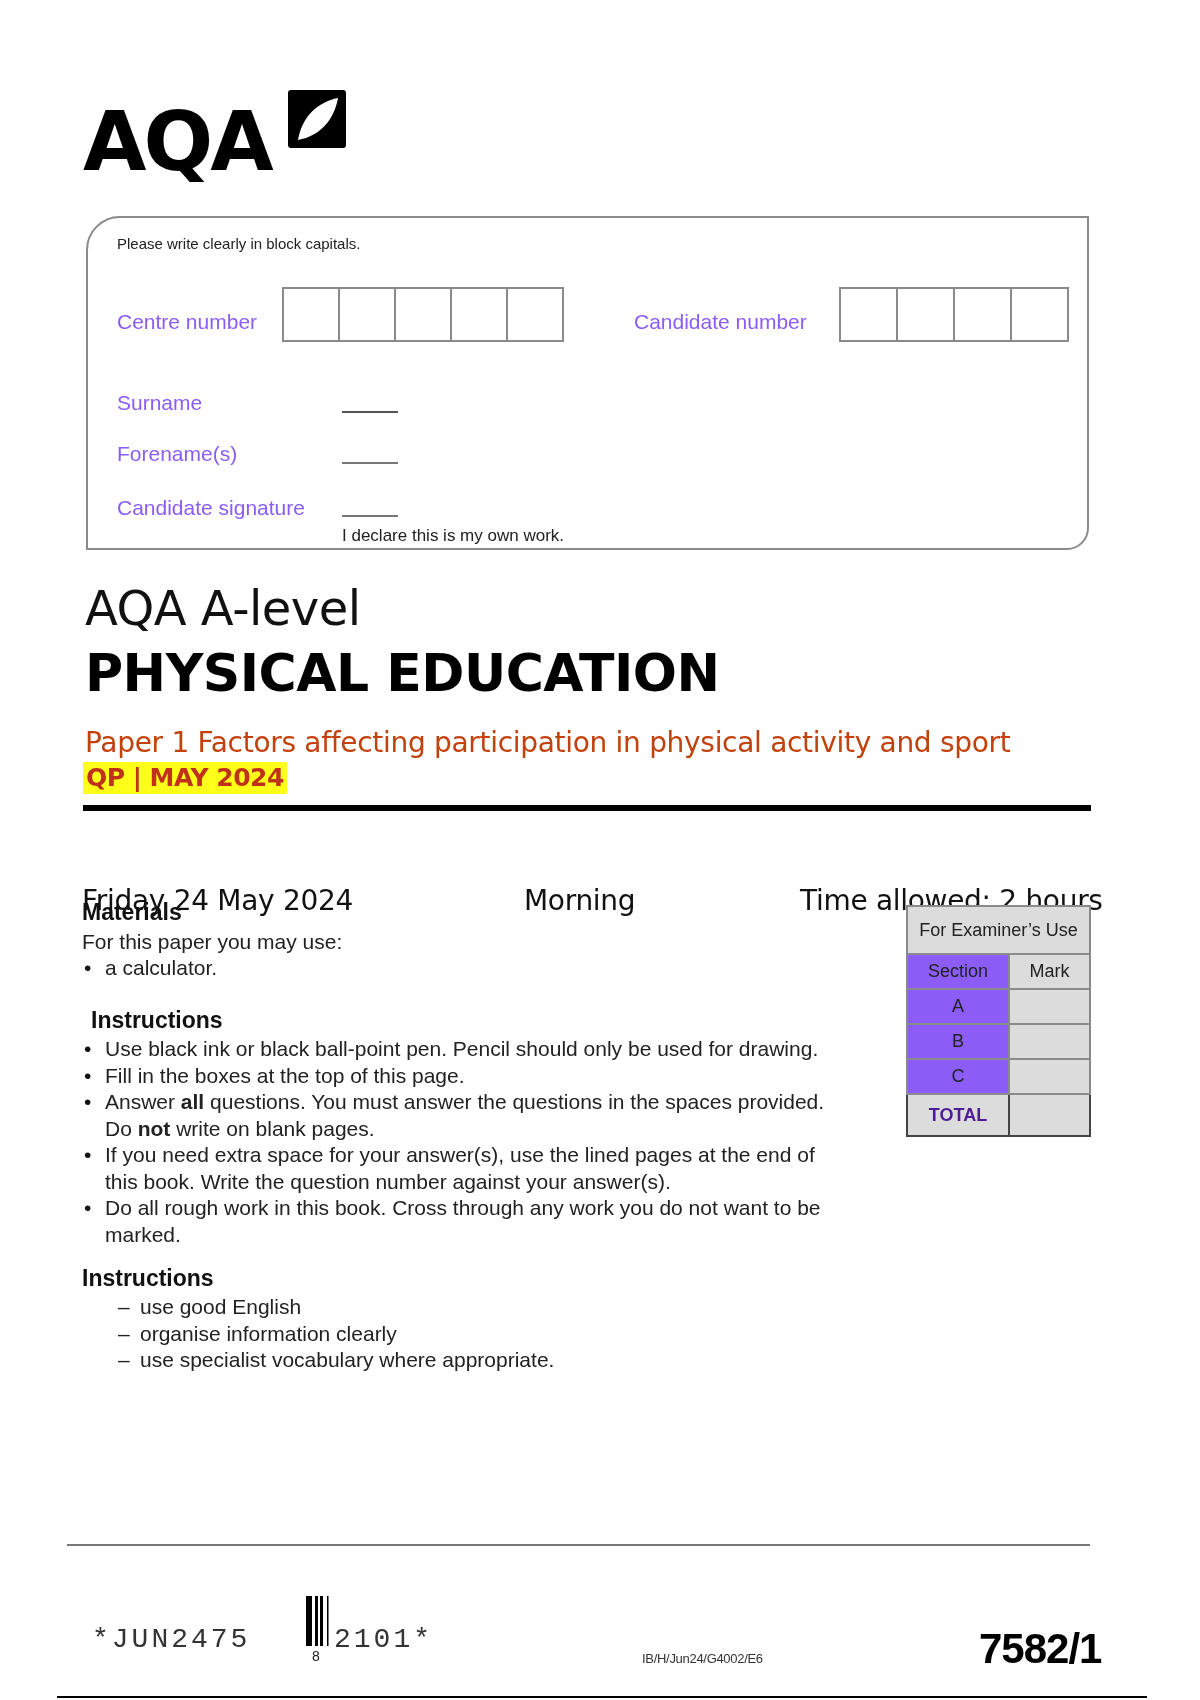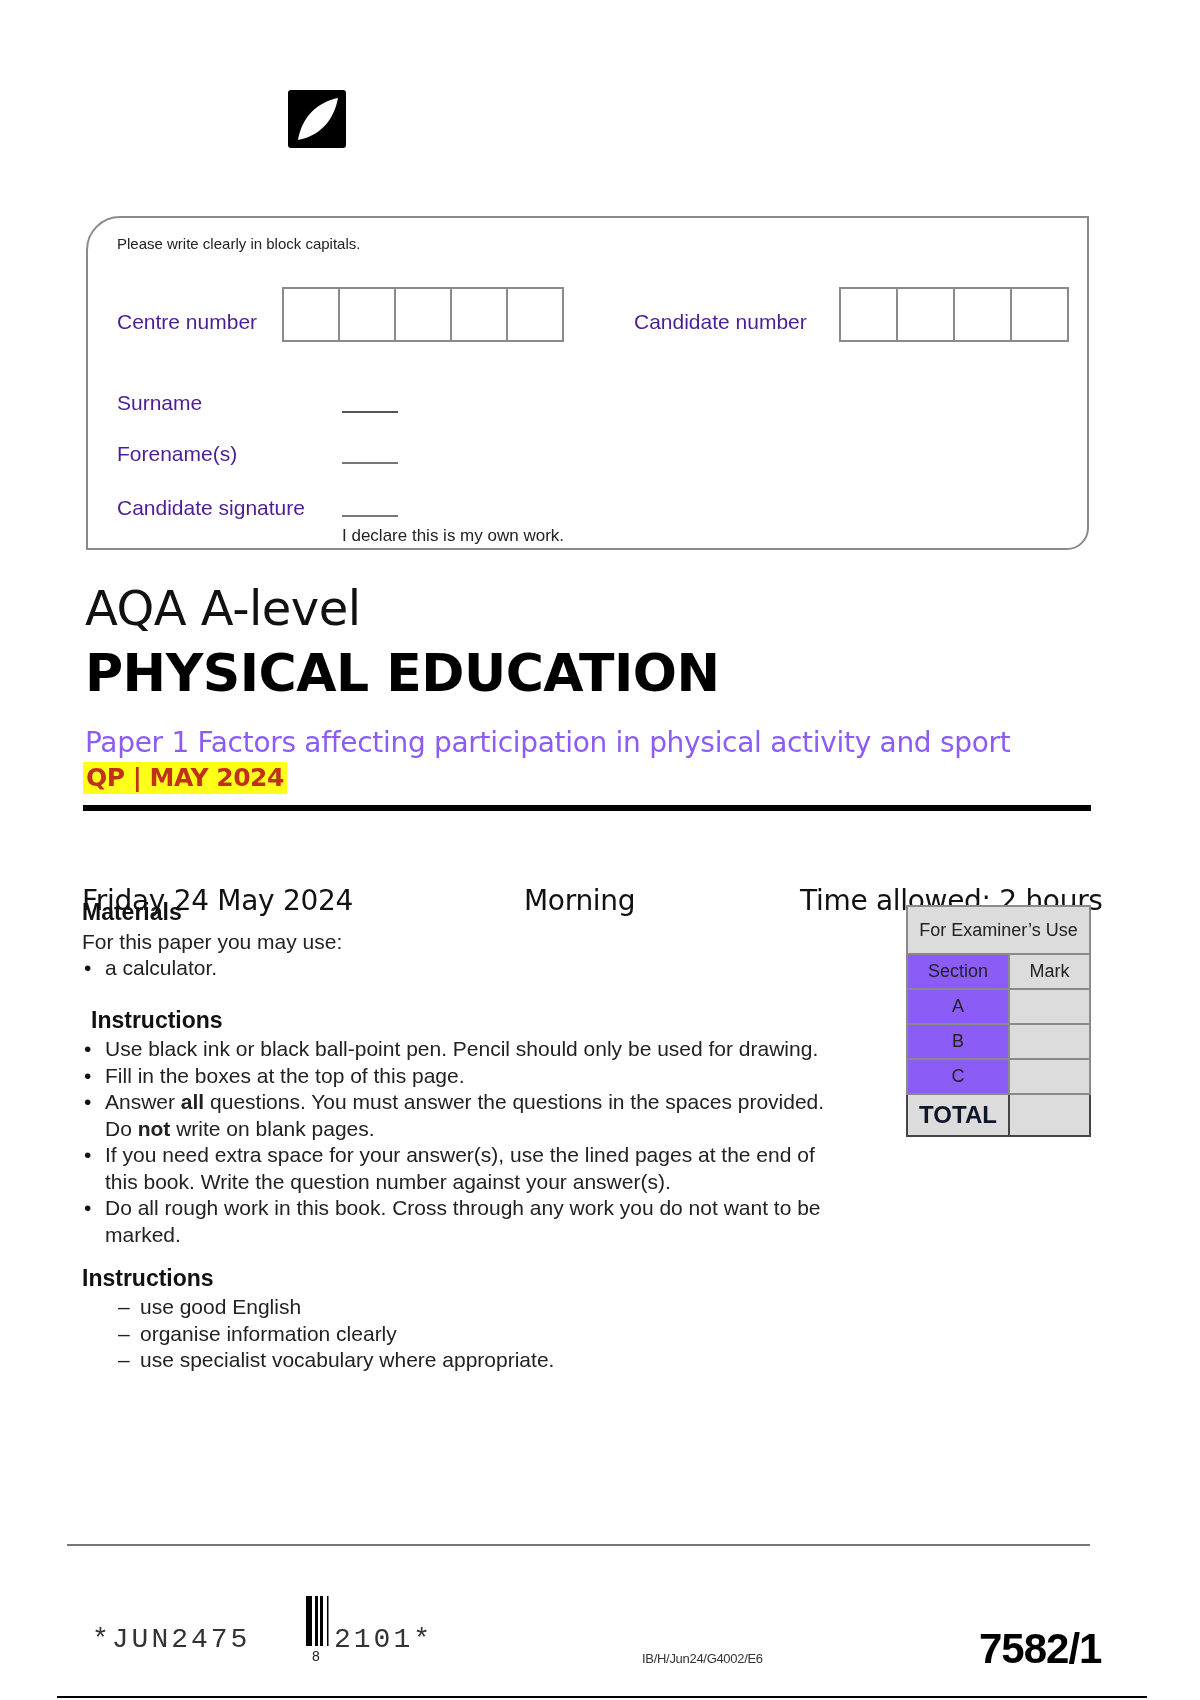--- a/index.html
+++ b/index.html
@@ -8,30 +8,30 @@
 
   
   .logo { left: 83px; top: 88px; width: 270px; height: 100px; }
   .logo-text { position: absolute; left: 0; top: 8px; font-family: "DejaVu Sans", sans-serif; font-weight: bold; font-size: 82px; letter-spacing: -3px; line-height: 92px; color: #000; }
   .logo-mark { position: absolute; left: 205px; top: 2px; width: 58px; height: 58px; background: #000; border-radius: 3px; overflow: hidden; }
   .logo-mark svg { display: block; }
 
   
   .form-box { left: 86px; top: 216px; width: 1003px; height: 334px; border: 2px solid #8a8a8a; border-radius: 34px 0 22px 0; box-sizing: border-box; }
   .form-instr { left: 117px; top: 235px; font-size: 15px; color: #222; }
-  .form-label { font-size: 21px; color: #4c1d95; }
+  .form-label { font-size: 21px; color: #8b5cf6; }
   .digit-row { display: flex; border: 2px solid #8a8a8a; border-right: none; height: 55px; box-sizing: border-box; }
   .digit { width: 56px; height: 100%; border-right: 2px solid #8a8a8a; box-sizing: border-box; background: #fff; }
   .line-field { width: 56px; height: 0; border-top: 2px solid #555; }
   .declare { left: 342px; top: 526px; font-size: 17px; color: #222; }
 
   
   .title-1 { left: 85px; top: 580px; font-family: "DejaVu Sans", sans-serif; font-size: 48px; color: #111; letter-spacing: -0.5px; }
   .title-2 { left: 85px; top: 643px; font-family: "DejaVu Sans", sans-serif; font-weight: bold; font-size: 52px; color: #000; letter-spacing: -0.5px; }
-  .subtitle { left: 85px; top: 726px; font-family: "DejaVu Sans", sans-serif; font-size: 28px; color: #8b5cf6; letter-spacing: -0.3px; }
+  .subtitle { left: 85px; top: 726px; font-family: "DejaVu Sans", sans-serif; font-size: 28px; color: #c2410c; letter-spacing: -0.3px; }
   .qp-tag { left: 83px; top: 762px; padding: 1px 3px 2px 3px; background: #ffff1a; color: #c0311a; font-family: "DejaVu Sans", sans-serif; font-weight: bold; font-size: 25px; letter-spacing: -0.5px; }
   .thick-rule { left: 83px; top: 805px; width: 1008px; height: 6px; background: #000; }
 
   .date-row { top: 884px; font-family: "DejaVu Sans", sans-serif; font-size: 28px; color: #111; letter-spacing: -0.3px; }
 
   
   .sec-head { font-weight: bold; font-size: 23px; color: #111; }
   .body-text { font-size: 21px; color: #222; line-height: 27px; }
   ul.bullets { margin: 0; padding: 0; list-style: none; }
   ul.bullets li { position: relative; padding-left: 23px; font-size: 21px; line-height: 26.5px; color: #222; }
@@ -39,35 +39,36 @@
   ul.dashes { margin: 0; padding: 0 0 0 36px; list-style: none; }
   ul.dashes li { position: relative; padding-left: 22px; font-size: 21px; line-height: 26.5px; color: #222; }
   ul.dashes li::before { content: "–"; position: absolute; left: 0; top: 0; }
 
   
   .exam-table { left: 906px; top: 905px; border-collapse: collapse; font-size: 18px; color: #222; }
   .exam-table td { border: 2px solid #8a8a8a; text-align: center; padding: 0; }
   .exam-table .hdr { background: #dcdcdc; height: 46px; width: 181px; }
   .exam-table .sec { width: 100px; height: 33px; background: #8b5cf6; }
   .exam-table .mark { width: 79px; height: 33px; background: #dcdcdc; }
-  .exam-table .total-row td { border: 2.5px solid #444; background: #dcdcdc; height: 40px; font-weight: bold; font-size: 24px; color: #0f172a; }
+  .exam-table .total-row td { border: 2.5px solid #444; background: #dcdcdc; height: 40px; font-weight: bold; font-size: 18px; color: #4c1d95; }
 
   
   .footer-rule { left: 67px; top: 1544px; width: 1023px; height: 2px; background: #777; }
   .barcode-text { top: 1624px; font-family: "Liberation Mono", monospace; font-size: 28px; letter-spacing: 3px; color: #333; }
   .barcode { left: 306px; top: 1596px; width: 26px; height: 50px; }
   .barcode-digit { left: 312px; top: 1648px; font-size: 14px; color: #222; }
   .doc-ref { left: 642px; top: 1651px; font-size: 13px; color: #333; letter-spacing: -0.3px; }
   .paper-code { left: 979px; top: 1625px; font-weight: bold; font-size: 42px; color: #000; letter-spacing: -1px; }
   .bottom-rule { left: 57px; top: 1696px; width: 1090px; height: 2px; background: #000; }
 </style>
 </head>
 <body>
 
 <div class="abs logo">
+  <span class="logo-text">AQA</span>
   <span class="logo-mark">
     <svg width="58" height="58" viewBox="0 0 58 58">
       <path d="M10 50 C 14 26, 30 12, 50 8 C 46 30, 32 46, 10 50 Z" fill="#ffffff"></path>
     </svg>
   </span>
 </div>
 
 <div class="abs form-box"></div>
 <div class="abs form-instr">Please write clearly in block capitals.</div>
 

